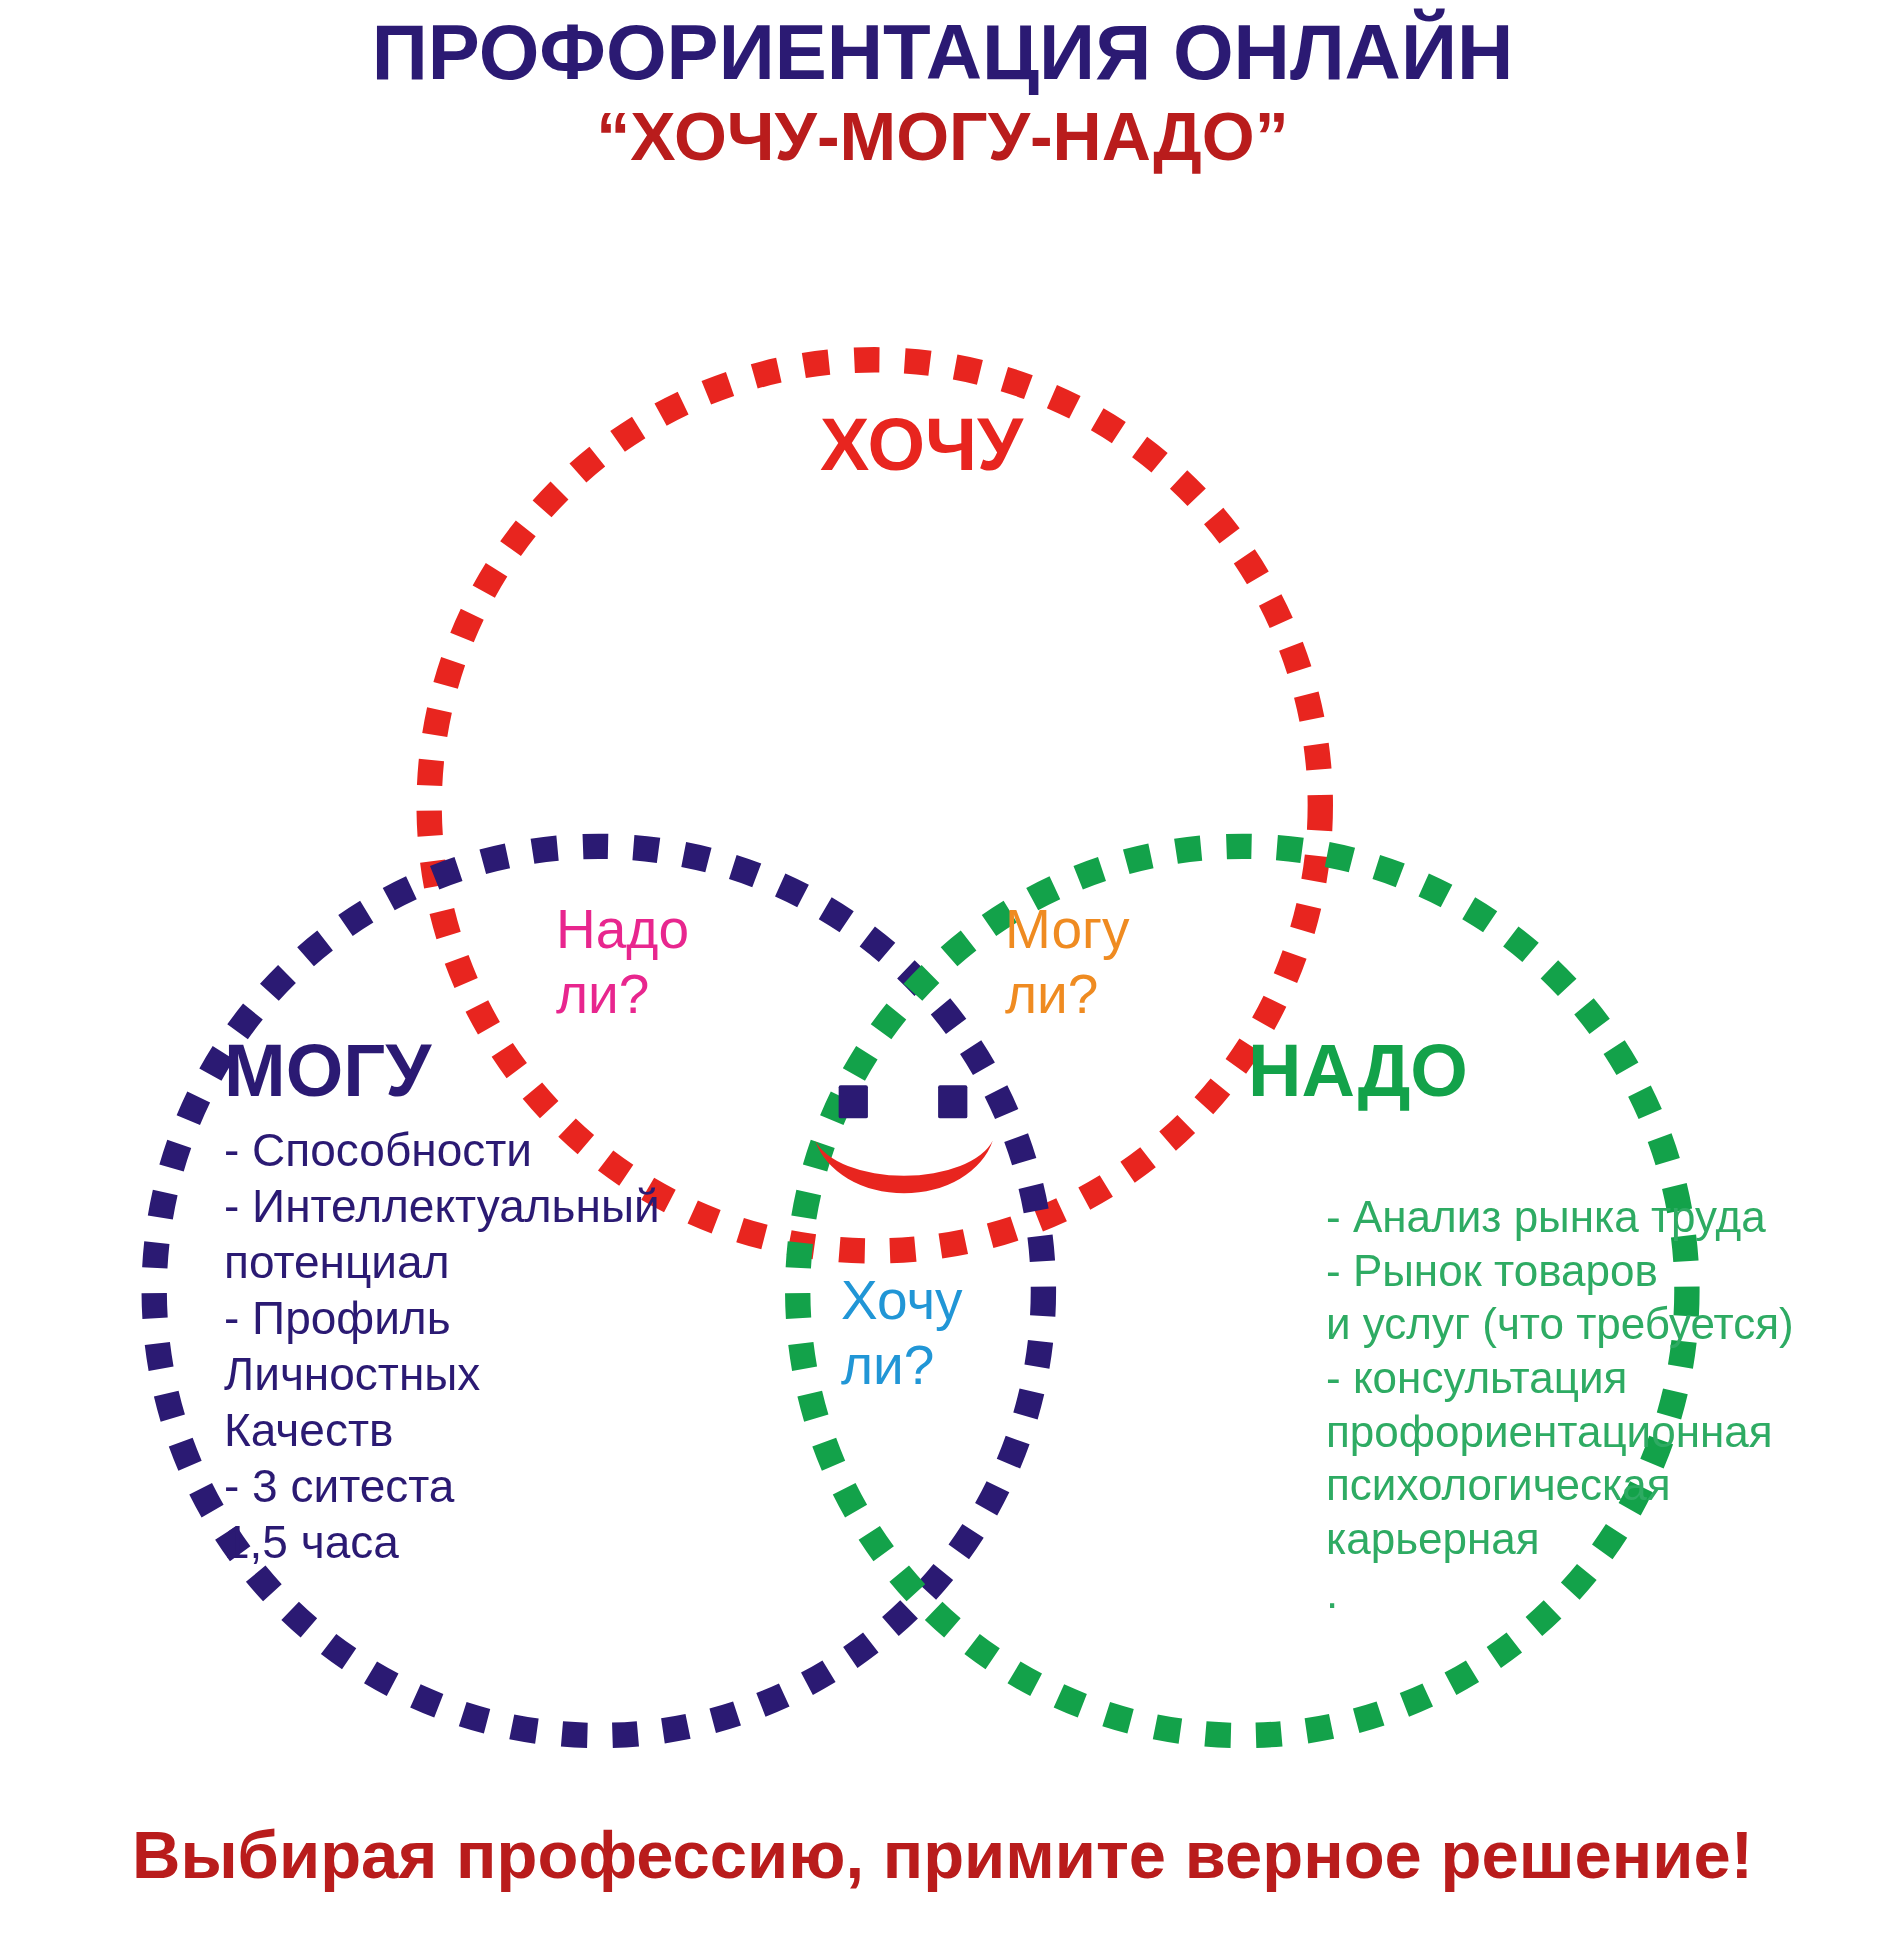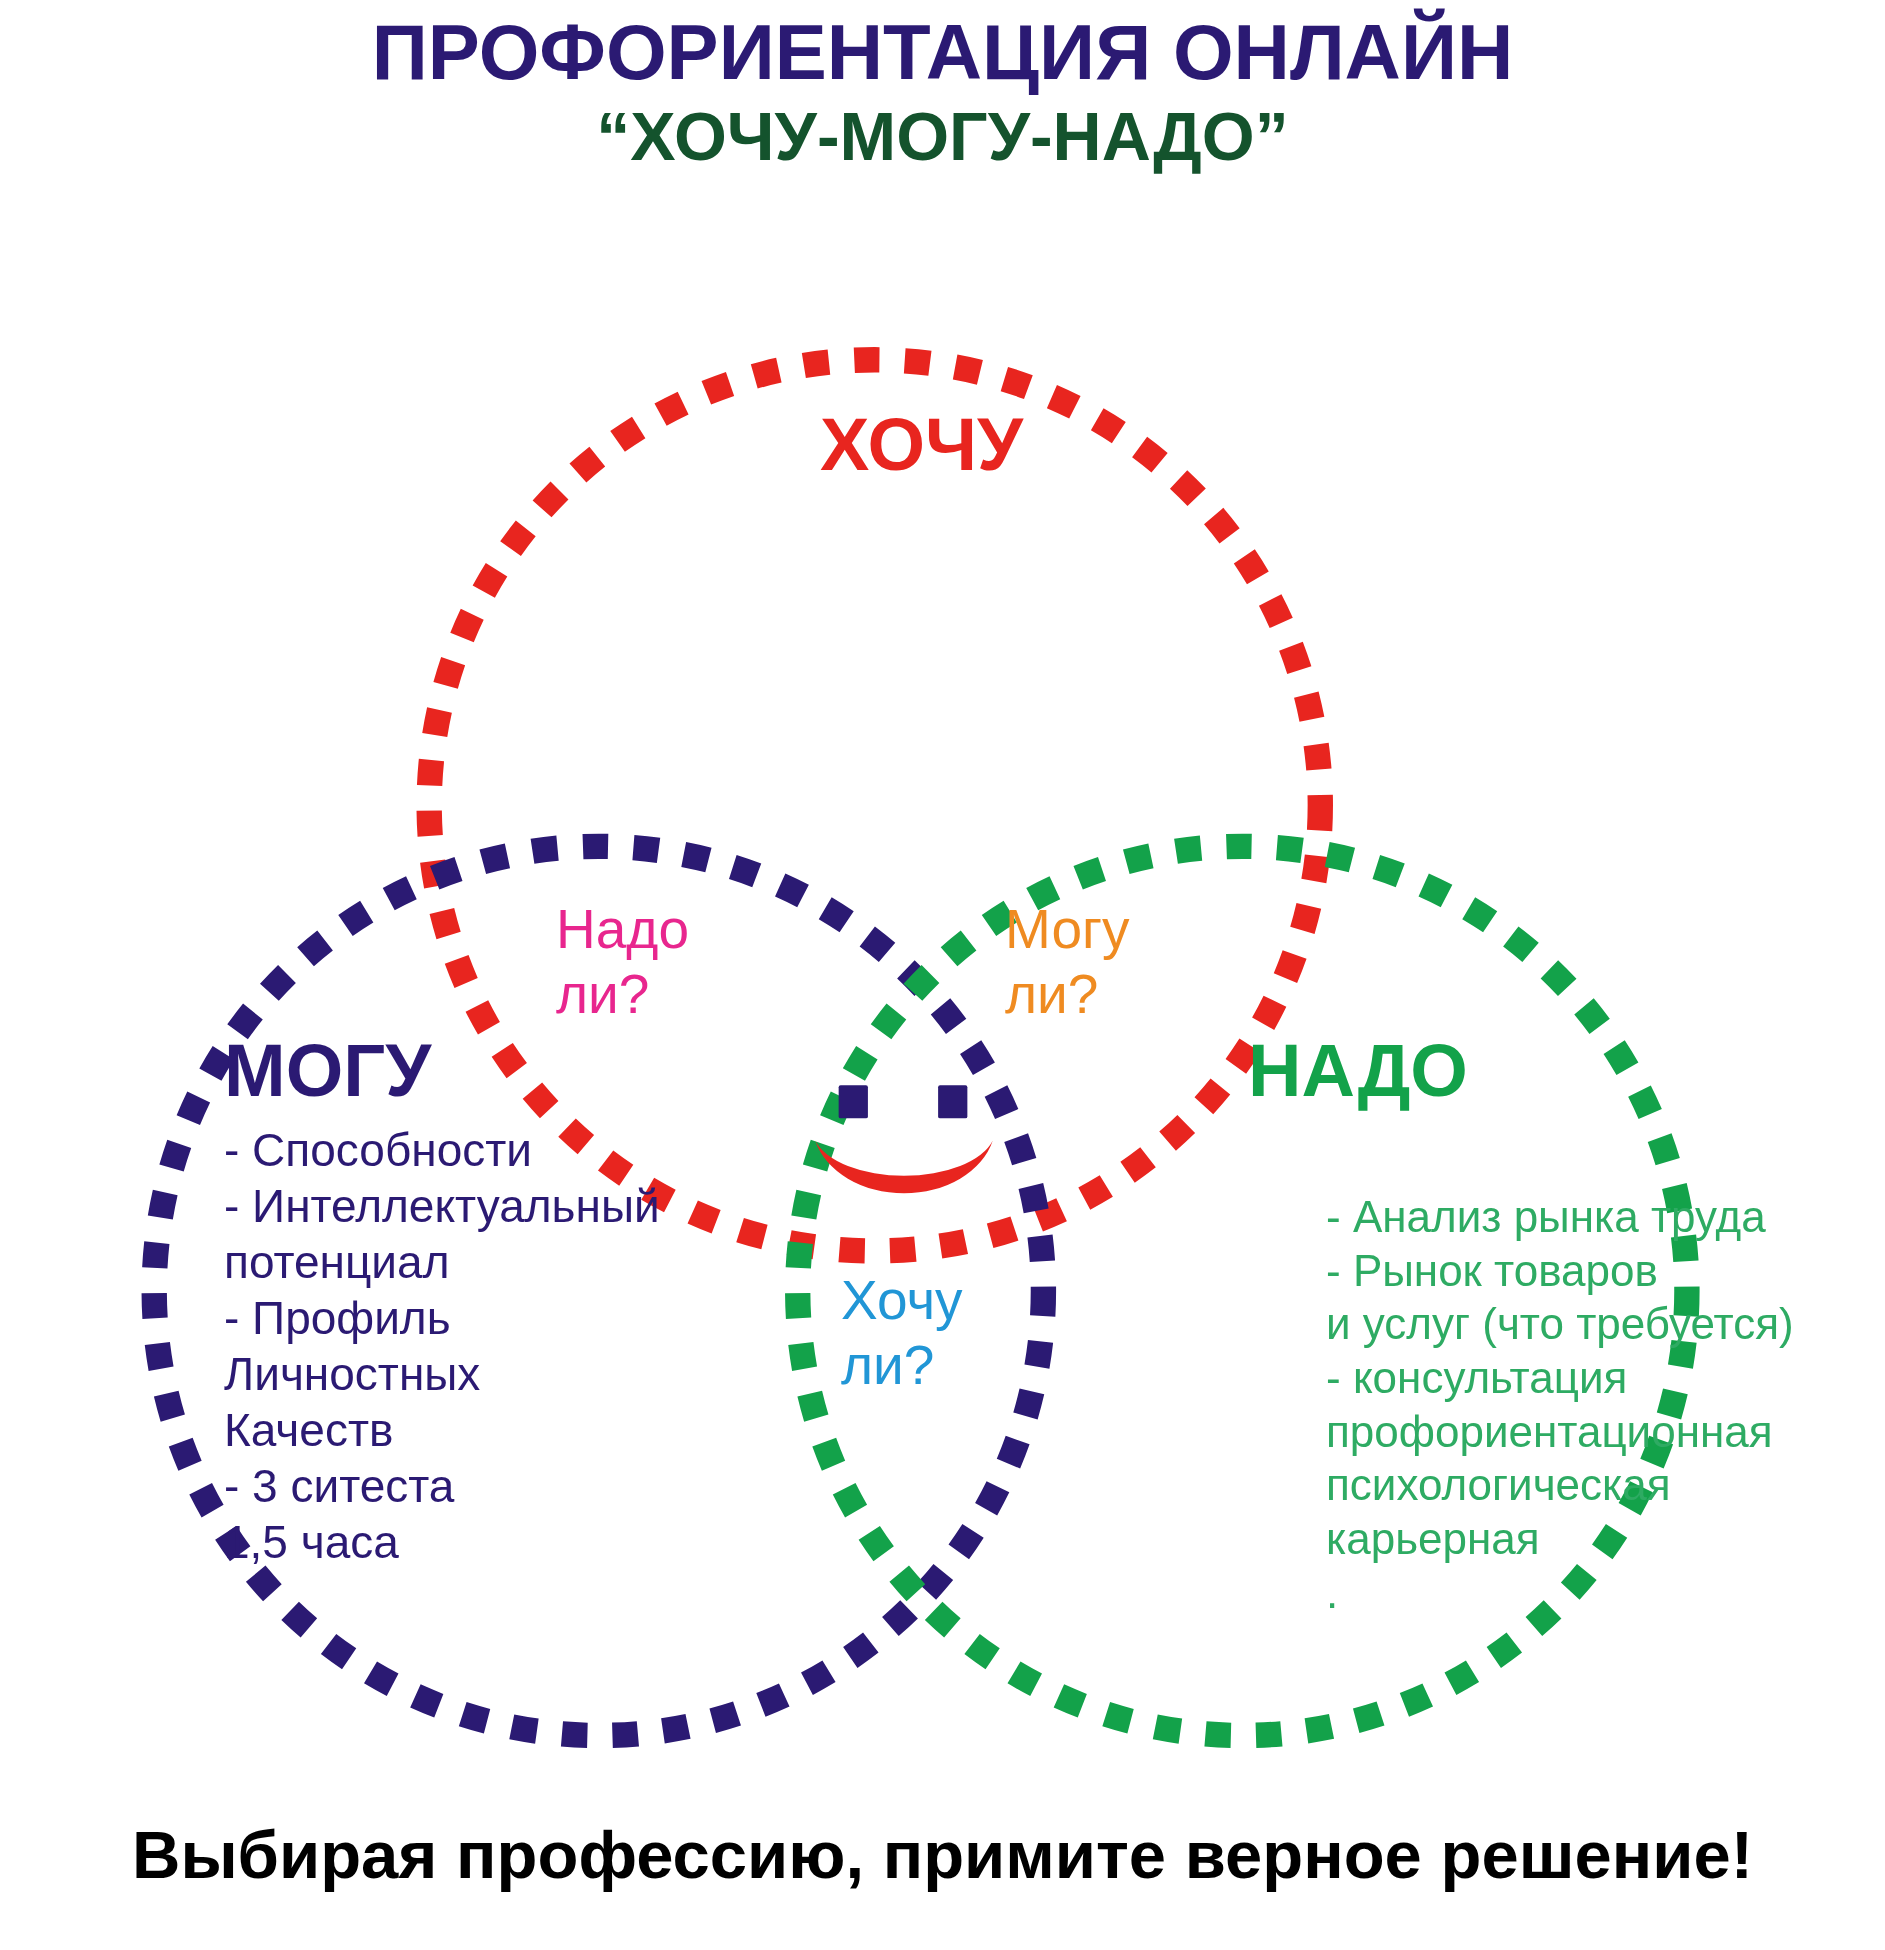--- a/index.html
+++ b/index.html
@@ -158,32 +158,32 @@
 
   
   #slogan {
     position: absolute;
     left: 0;
     top: 1816px;
     width: 1885px;
     text-align: center;
     font-size: 67px;
     font-weight: bold;
-    color: #000000;
+    color: #b91c1c;
     white-space: nowrap;
   }
 </style>
 </head>
 <body>
 
 <div id="poster">
 
   <div class="title-block">
     <span class="title-line1" style="color: rgb(43, 26, 115);">ПРОФОРИЕНТАЦИЯ ОНЛАЙН</span>
-    <span class="title-line3" style="color: #14532d; text-align: center;">“ХОЧУ-МОГУ-НАДО”</span>
+    <span class="title-line3" style="color: #b91c1c; text-align: center;">“ХОЧУ-МОГУ-НАДО”</span>
   </div>
 
   <svg id="venn" viewBox="0 0 1933 2000" xmlns="http://www.w3.org/2000/svg">
     <g id="venn-circles">
         <circle cx="897" cy="826" r="457" fill="none" stroke="#e8251f" stroke-width="26" stroke-dasharray="26 26" stroke-linecap="butt"></circle>
         <circle cx="614" cy="1324" r="456" fill="none" stroke="#2b1a73" stroke-width="26" stroke-dasharray="26 26" stroke-linecap="butt"></circle>
         <circle cx="1274" cy="1324" r="456" fill="none" stroke="#13a24a" stroke-width="26" stroke-dasharray="26 26" stroke-linecap="butt"></circle>
       </g>
 
     <g>

